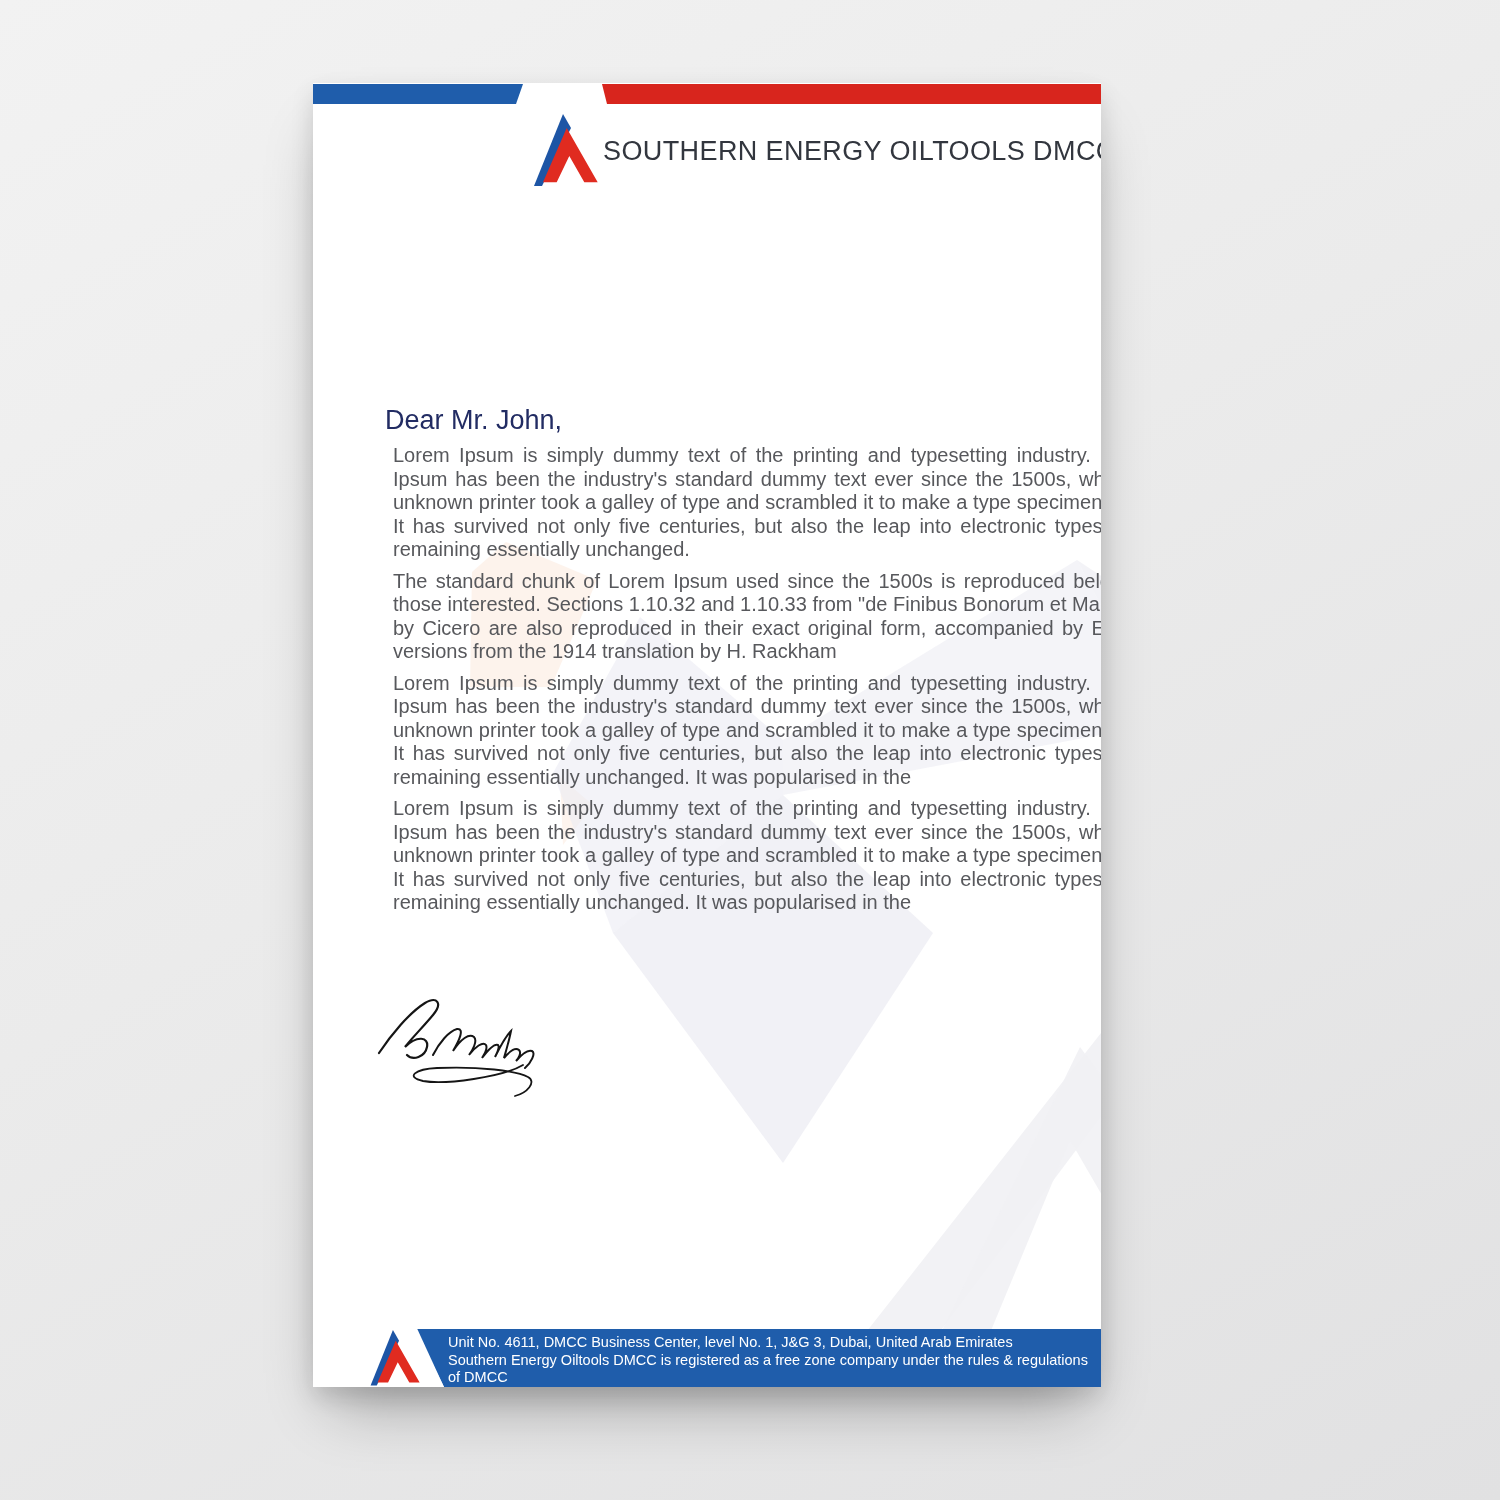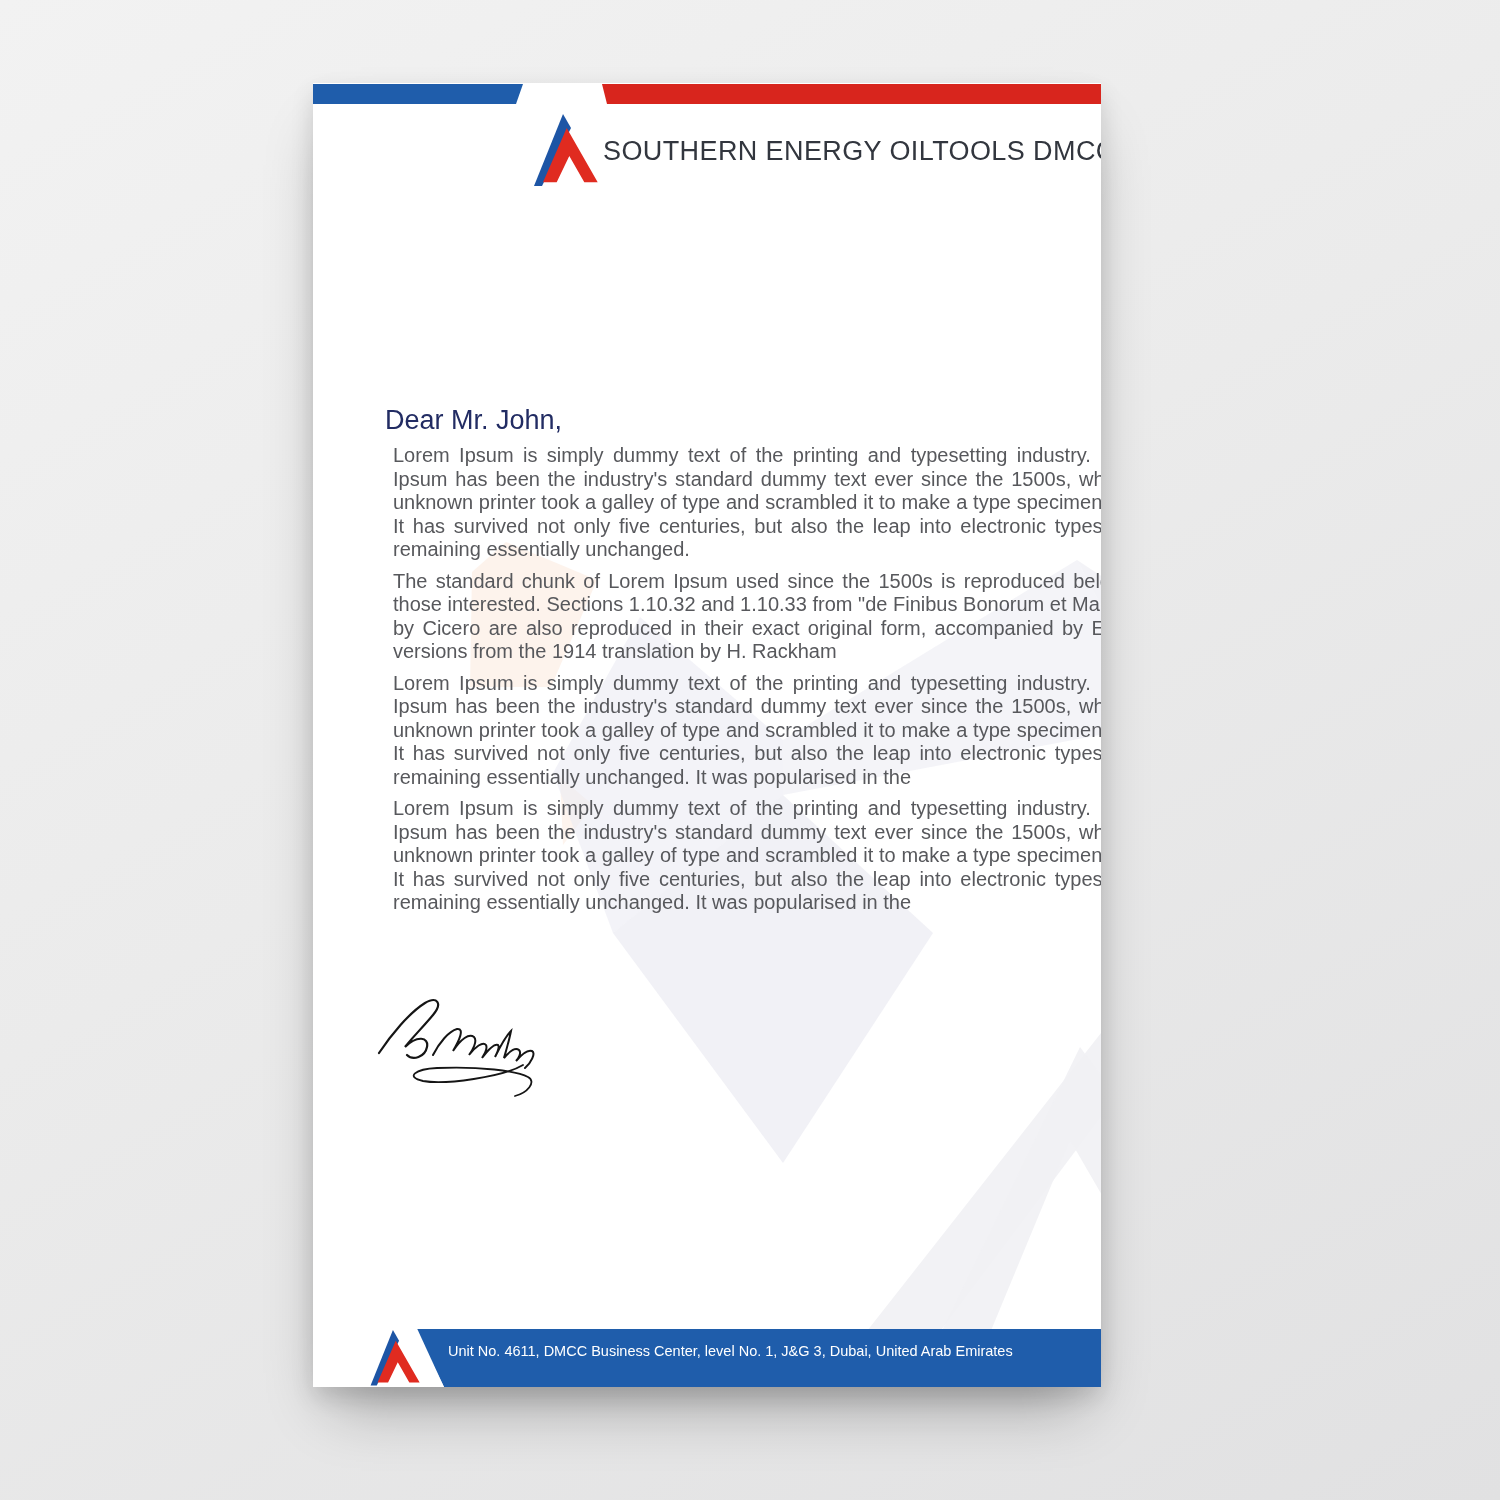--- a/index.html
+++ b/index.html
@@ -31,21 +31,21 @@
   .p2{margin-top:22px;}
   .p3{margin-top:28px;}
   .p4{margin-top:25px;}
   .sig{position:absolute;left:62px;top:912px;width:200px;height:112px;}
   
   .footer-svg{position:absolute;left:0;top:1234px;width:924px;height:70px;}
   .footer-text{
     position:absolute;left:135px;top:1251px;z-index:4;color:#ffffff;
   }
   .footer-line1{font-size:16px;font-weight:700;letter-spacing:.4px;line-height:18px;}
-  .footer-line2,.footer-line3{font-size:14.5px;font-weight:400;line-height:17.5px;margin-top:9px;}
+  .footer-line2,.footer-line3{font-size:14.5px;font-weight:400;line-height:17.5px;}
 </style>
 </head>
 <body>
 
 <div class="sheet">
 
   <svg class="layer" width="924" height="1304" viewBox="0 0 924 1304">
     <polygon points="193,459 284,497 238,604 157,604 159,489" fill="#fbe7d9" opacity="0.5"></polygon>
     <polygon points="247,694 280,722 250,762" fill="#fbe7d9" opacity="0.45"></polygon>
     <polygon points="327,534 470,657 470,712 300,850 240,690" fill="#ebebf3" opacity="0.6"></polygon>
@@ -88,15 +88,16 @@
     <polygon points="102,12 924,12 924,70 131,70" fill="#1f5dab"></polygon>
     <polygon points="102,7 131,70 73,70" fill="#ffffff"></polygon>
     <g transform="translate(57.6,13) scale(0.77)">
       <polygon points="29,0 37,14 8,72 0,72" fill="#1d55a5"></polygon>
       <polygon points="32.7,14 63.7,68.3 50.3,68.3 35.3,42 22.7,68.3 9,68.3" fill="#e02b20"></polygon>
     </g>
   </svg>
 
   <div class="footer-text">
     <div class="footer-line2">Unit No. 4611, DMCC Business Center, level No. 1, J&amp;G 3, Dubai, United Arab Emirates</div>
+    <div class="footer-line3">Southern Energy Oiltools DMCC is registered as a free zone company under the rules &amp; regulations of DMCC</div>
   </div>
 
 </div>
 
 </body></html>

